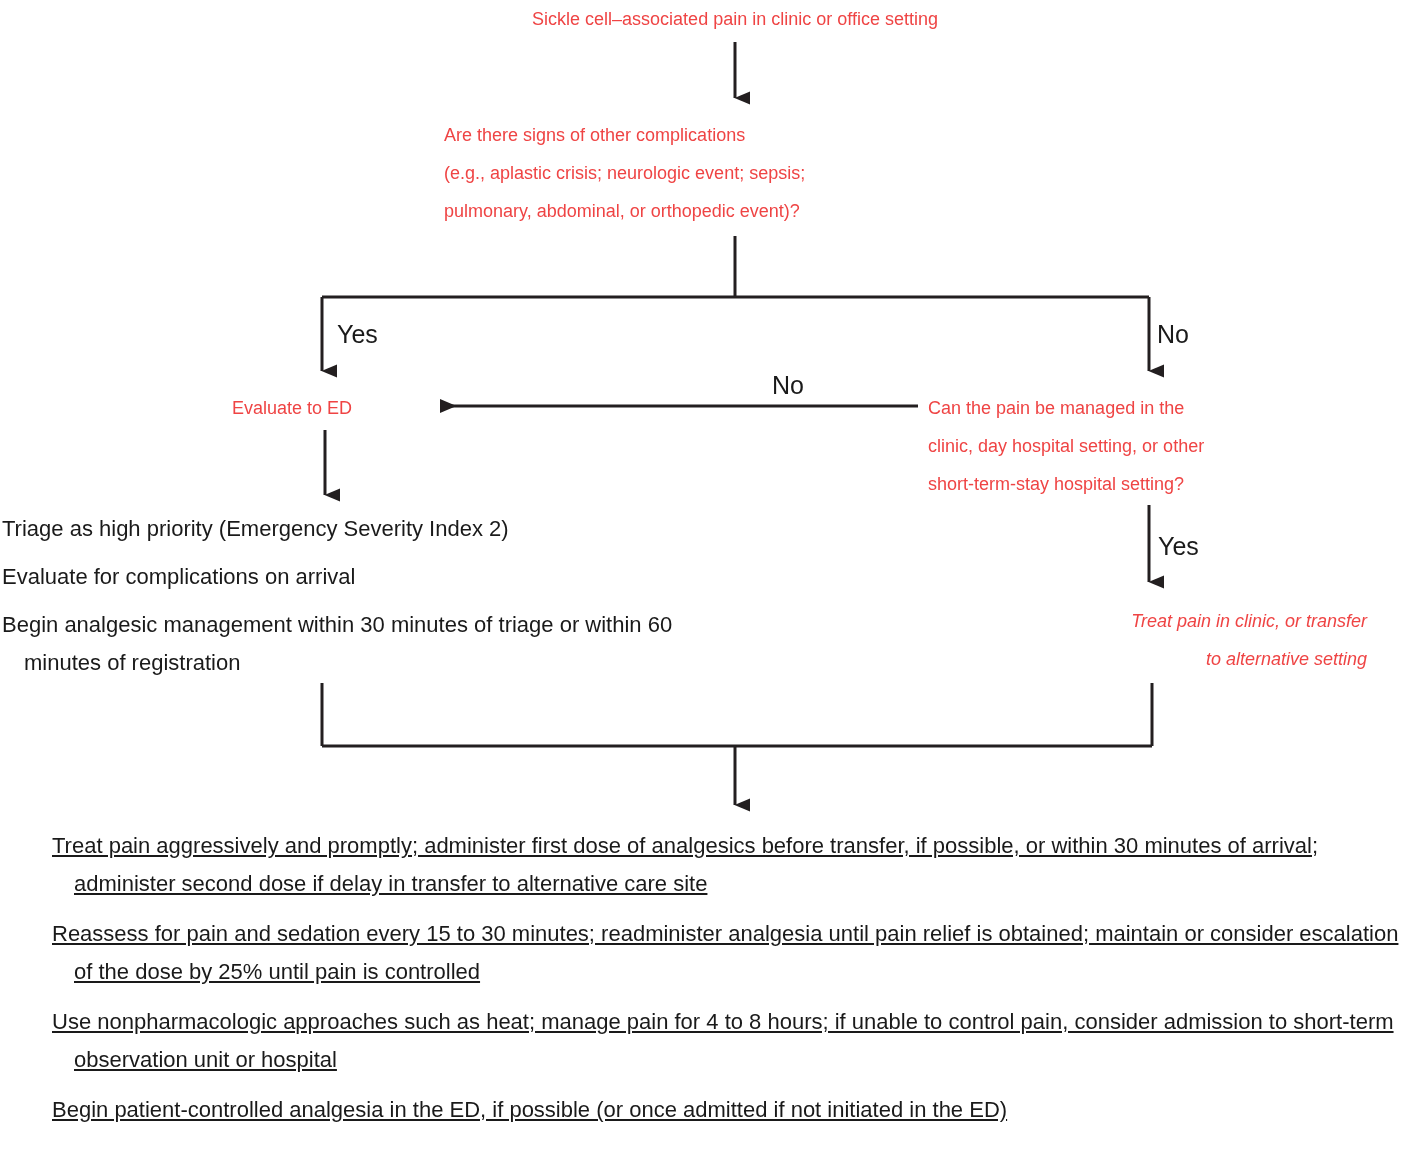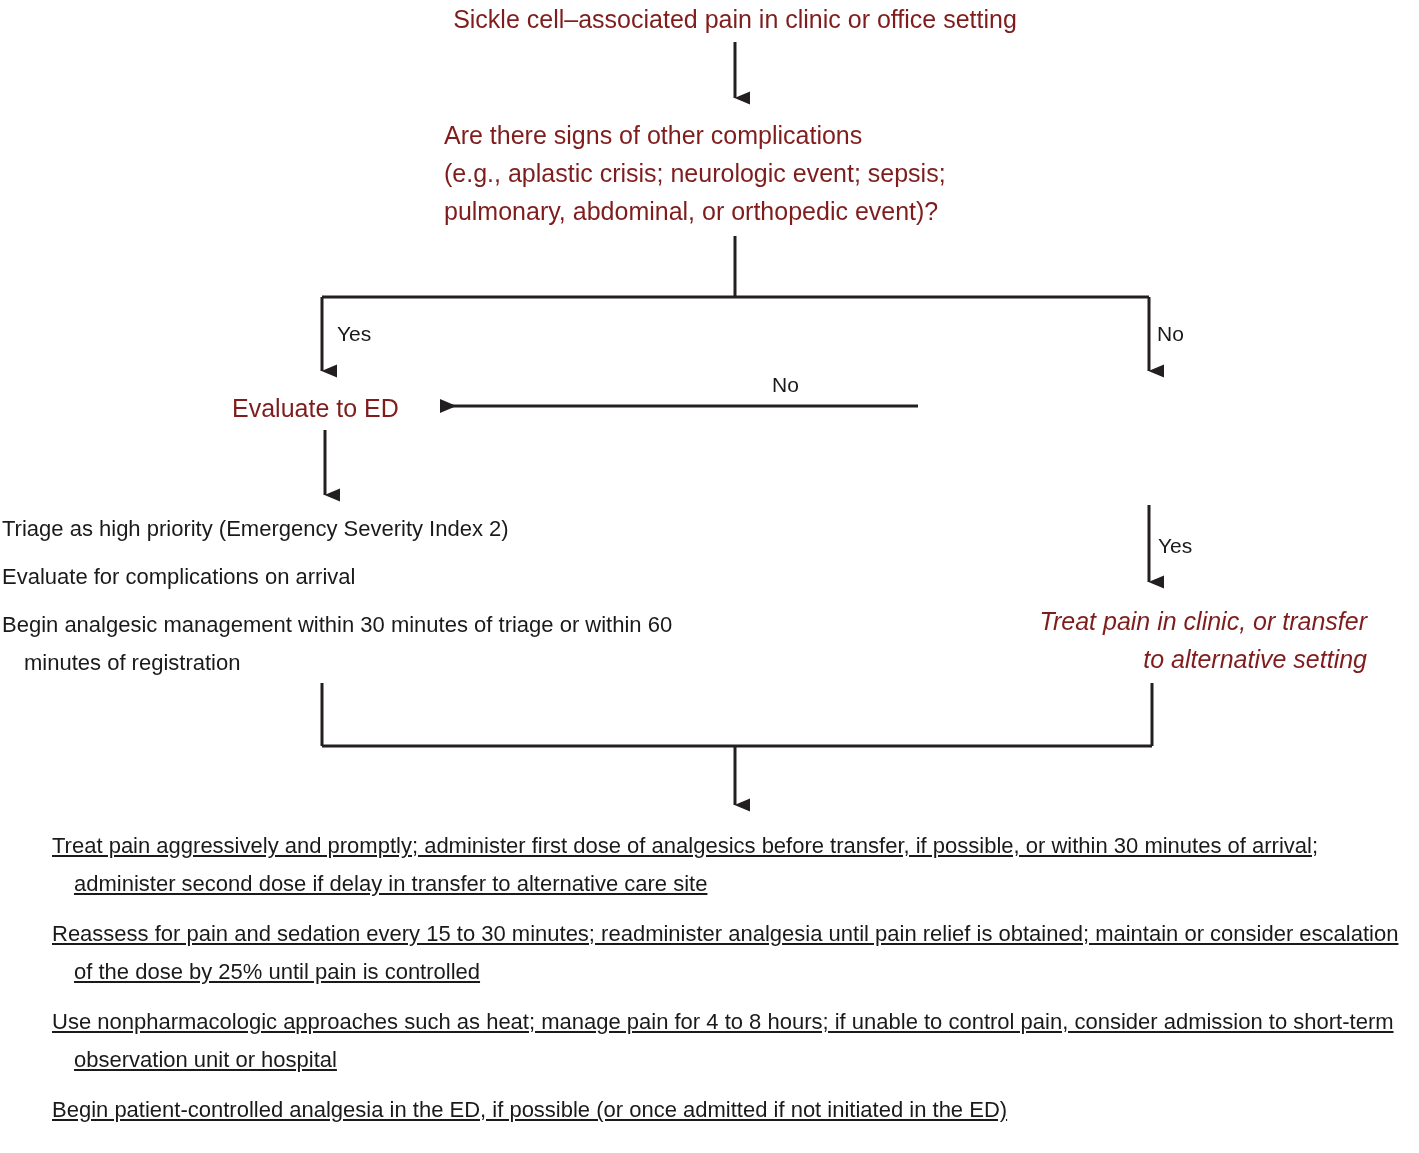--- a/index.html
+++ b/index.html
@@ -21,28 +21,28 @@
   #flow-svg {
     position: absolute;
     left: 0;
     top: 0;
     width: 1419px;
     height: 1153px;
     pointer-events: none;
   }
   .node {
     position: absolute;
+    font-size: 18px;
+    line-height: 38px;
+    color: #ef4444;
+    white-space: pre-wrap;
+  }
+  .edge-label {
+    position: absolute;
     font-size: 25px;
-    line-height: 38px;
-    color: #7f1d1d;
-    white-space: pre-wrap;
-  }
-  .edge-label {
-    position: absolute;
-    font-size: 21px;
     line-height: 28px;
     color: #1a1a1a;
   }
   .list-block {
     position: absolute;
   }
   .list-item {
     font-size: 22px;
     line-height: 38px;
     color: #1a1a1a;
@@ -160,20 +160,23 @@
   </svg>
 
   <div class="node" id="node-start">Sickle cell–associated pain in clinic or office setting</div>
 
   <div class="node" id="node-complications">Are there signs of other complications
 (e.g., aplastic crisis; neurologic event; sepsis;
 pulmonary, abdominal, or orthopedic event)?</div>
 
   <div class="node" id="node-transfer-ed">Evaluate to ED</div>
 
+  <div class="node" id="node-manage-question">Can the pain be managed in the
+clinic, day hospital setting, or other
+short-term-stay hospital setting?</div>
 
   <div class="node" id="node-treat-clinic">Treat pain in clinic, or transfer
 to alternative setting</div>
 
   <div class="edge-label lbl-yes-left">Yes</div>
 
   <div class="edge-label lbl-no-right">No</div>
 
   <div class="edge-label lbl-no-mid">No</div>
 

